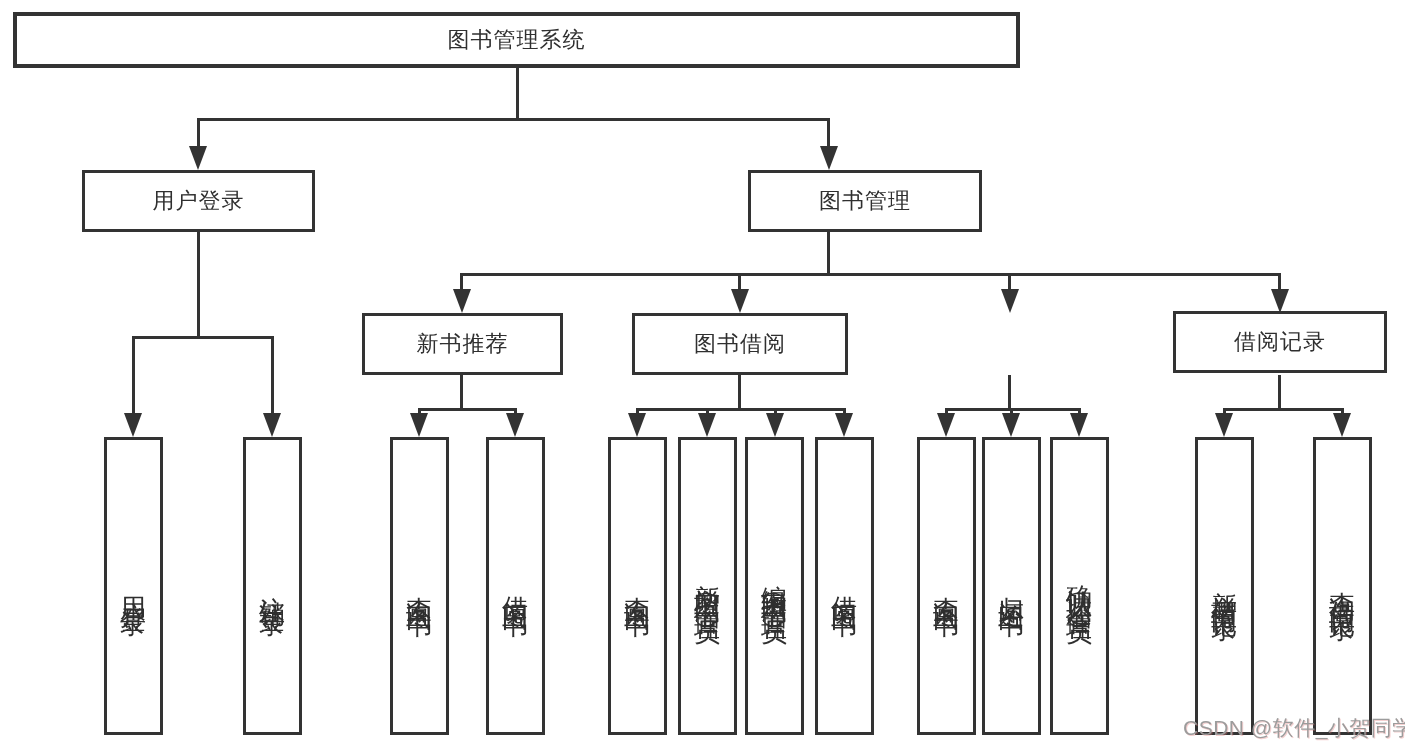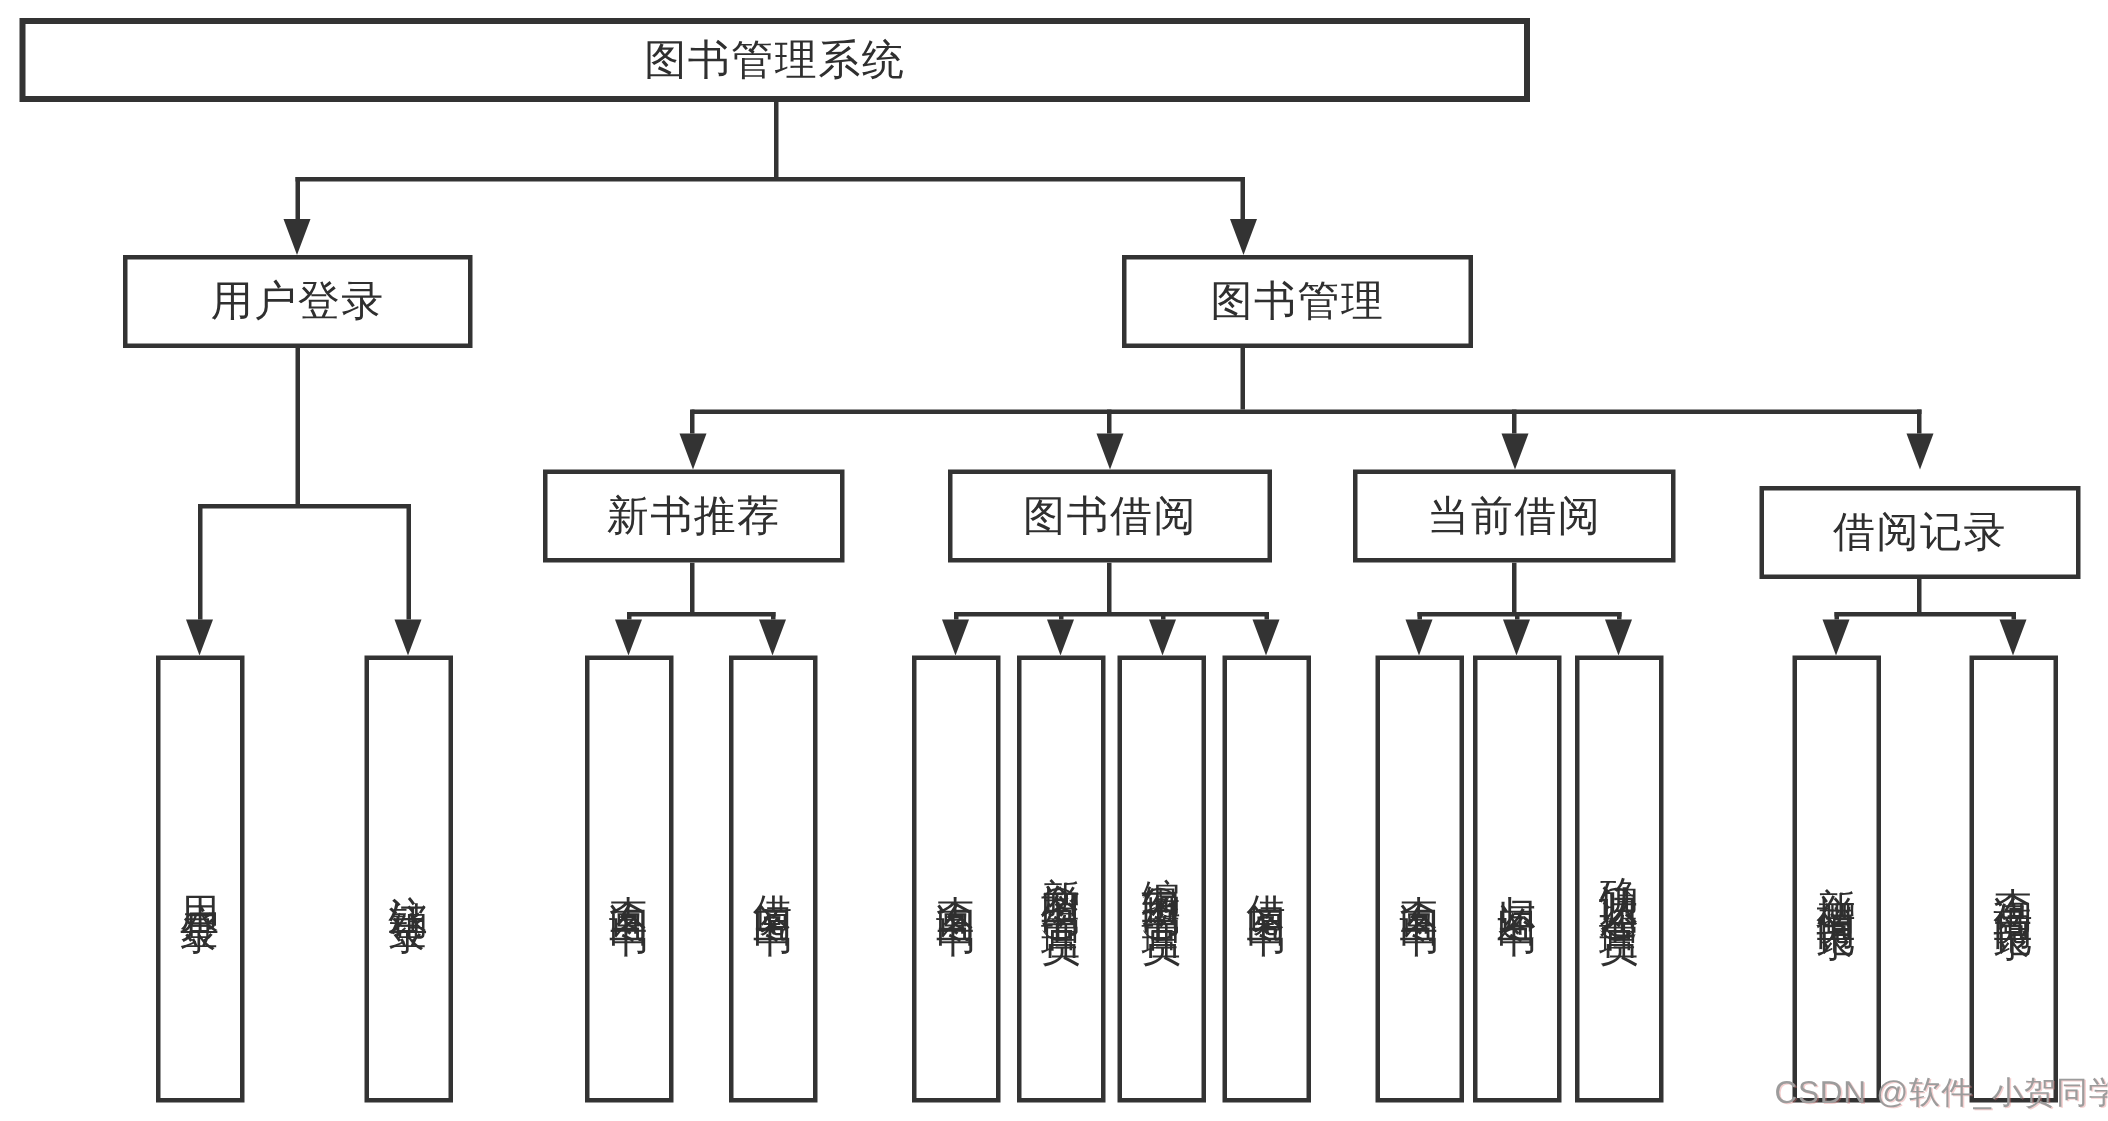--- a/index.html
+++ b/index.html
@@ -12,21 +12,21 @@
   .hline{position:absolute;height:3px;background:#333333;}
   .arrow{position:absolute;width:0;height:0;
          border-left:9px solid transparent;
          border-right:9px solid transparent;
          border-top:24px solid #333333;}
 
   
   .box{position:absolute;box-sizing:border-box;background:#ffffff;
        border:3px solid #333333;display:flex;align-items:center;justify-content:center;}
   .box.root{border-width:4px;}
-  .hlabel{font-size:28px;color:#2f2f2f;letter-spacing:1px;white-space:nowrap;}
+  .hlabel{font-size:22px;color:#2f2f2f;letter-spacing:1px;white-space:nowrap;}
   .vlabel{font-size:26px;color:#2f2f2f;letter-spacing:5px;
           writing-mode:vertical-rl;text-orientation:mixed;line-height:1;white-space:nowrap;}
 
   .watermark{position:absolute;left:1183px;top:714px;font-size:21px;color:#9c9c9c;
              letter-spacing:.5px;white-space:nowrap;z-index:6;
              text-shadow:1px 1px 0 rgba(225,120,120,.35);}
 </style>
 </head>
 <body>
 
@@ -101,24 +101,21 @@
   <div class="box" style="left:748px;top:170px;width:234px;height:62px;">
     <span class="hlabel">图书管理</span>
   </div>
 
   <div class="box" style="left:632px;top:313px;width:216px;height:62px;">
     <span class="hlabel">图书借阅</span>
   </div>
   <div class="box" style="left:362px;top:313px;width:201px;height:62px;">
     <span class="hlabel">新书推荐</span>
   </div>
-  <div class="box" style="left:902px;top:313px;width:215px;height:62px;">
-    <span class="hlabel">当前借阅</span>
-  </div>
-  <div class="box" style="left:1173px;top:324px;width:214px;height:62px;">
+  <div class="box" style="left:1173px;top:311px;width:214px;height:62px;">
     <span class="hlabel">借阅记录</span>
   </div>
 
   <div class="box" style="left:104px;top:437px;width:59px;height:298px;">
     <span class="vlabel">用户登录</span>
   </div>
   <div class="box" style="left:243px;top:437px;width:59px;height:298px;">
     <span class="vlabel">注销登录</span>
   </div>
 

